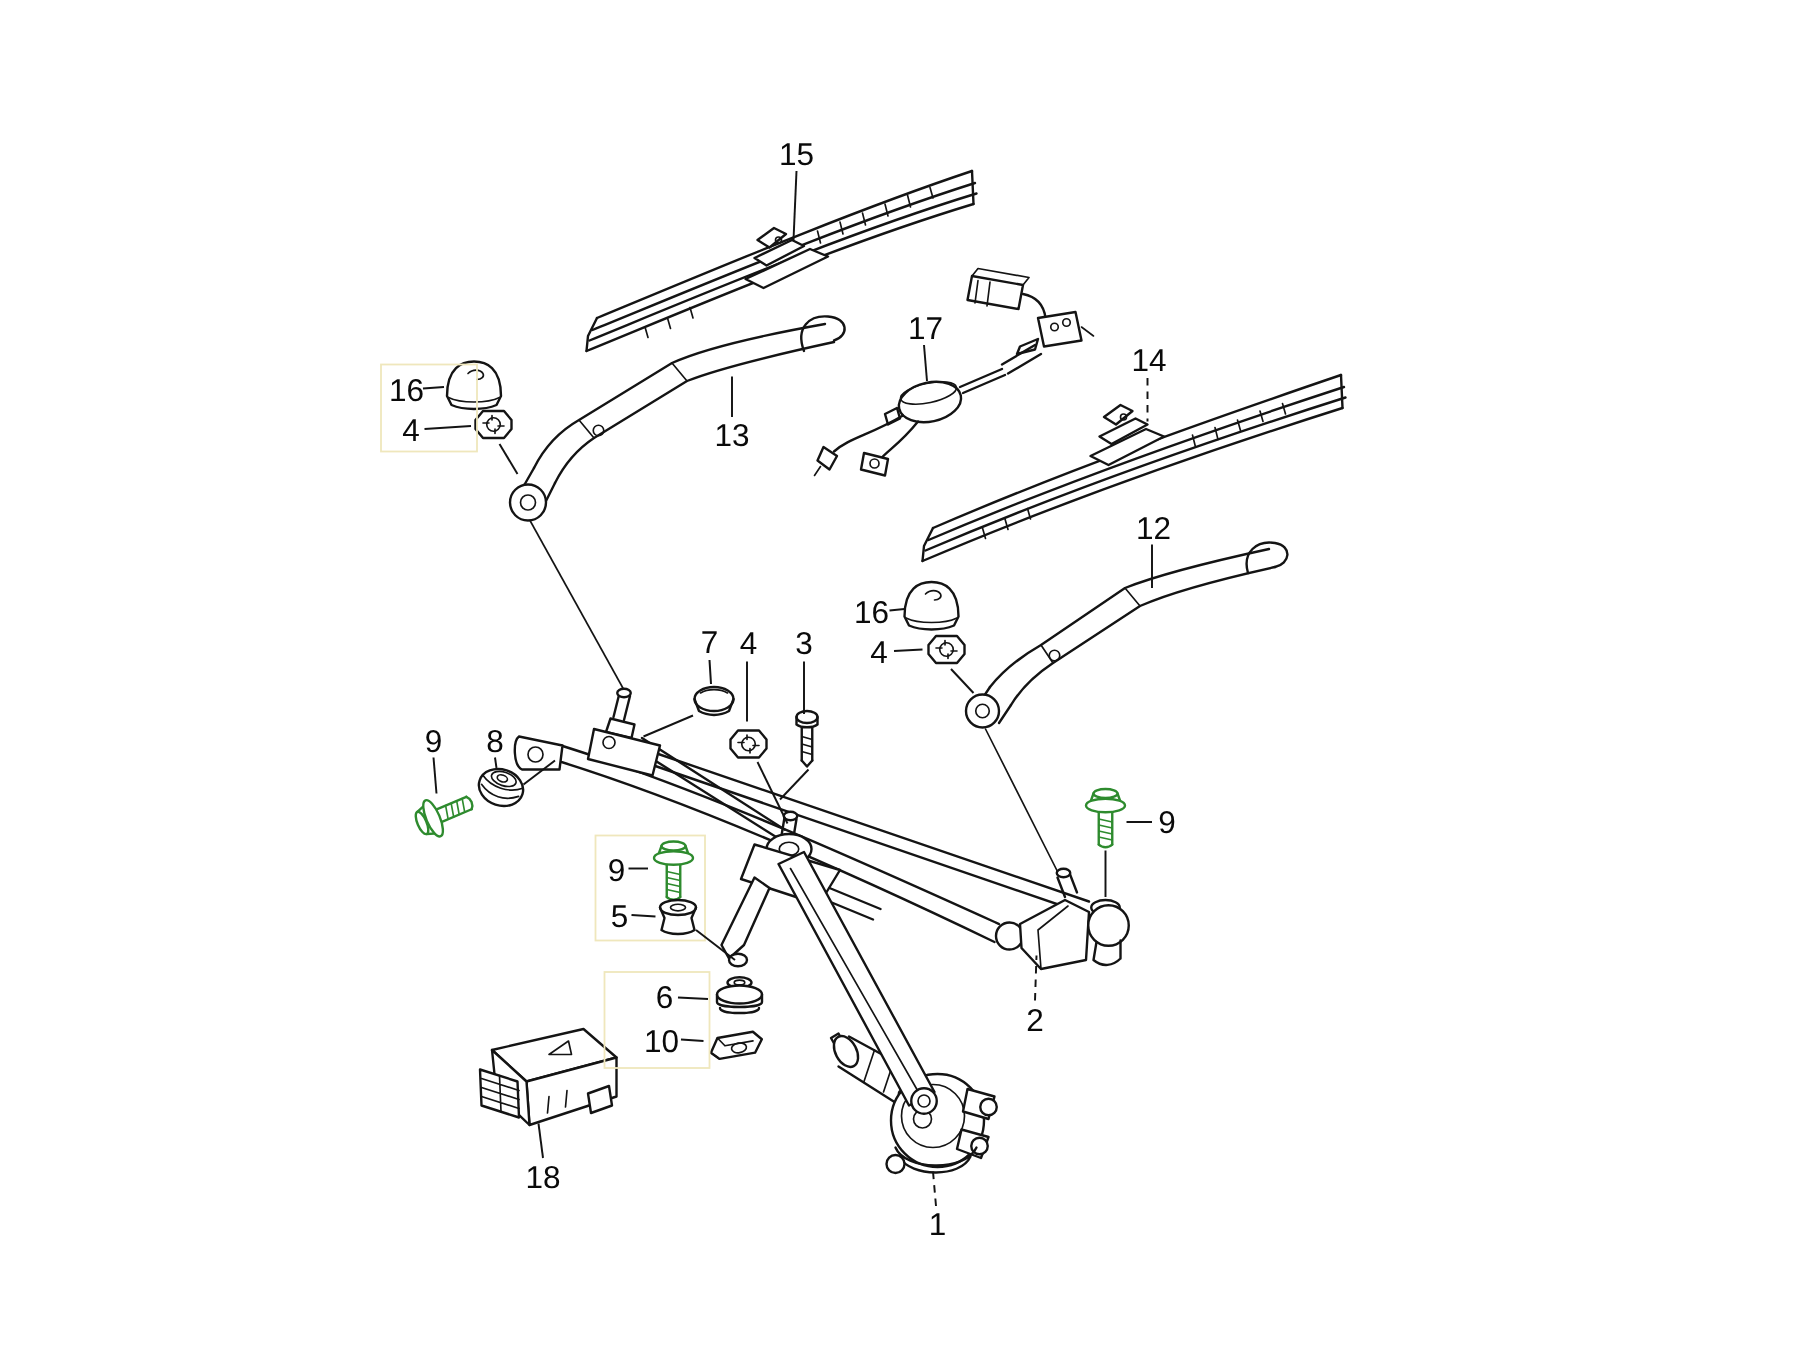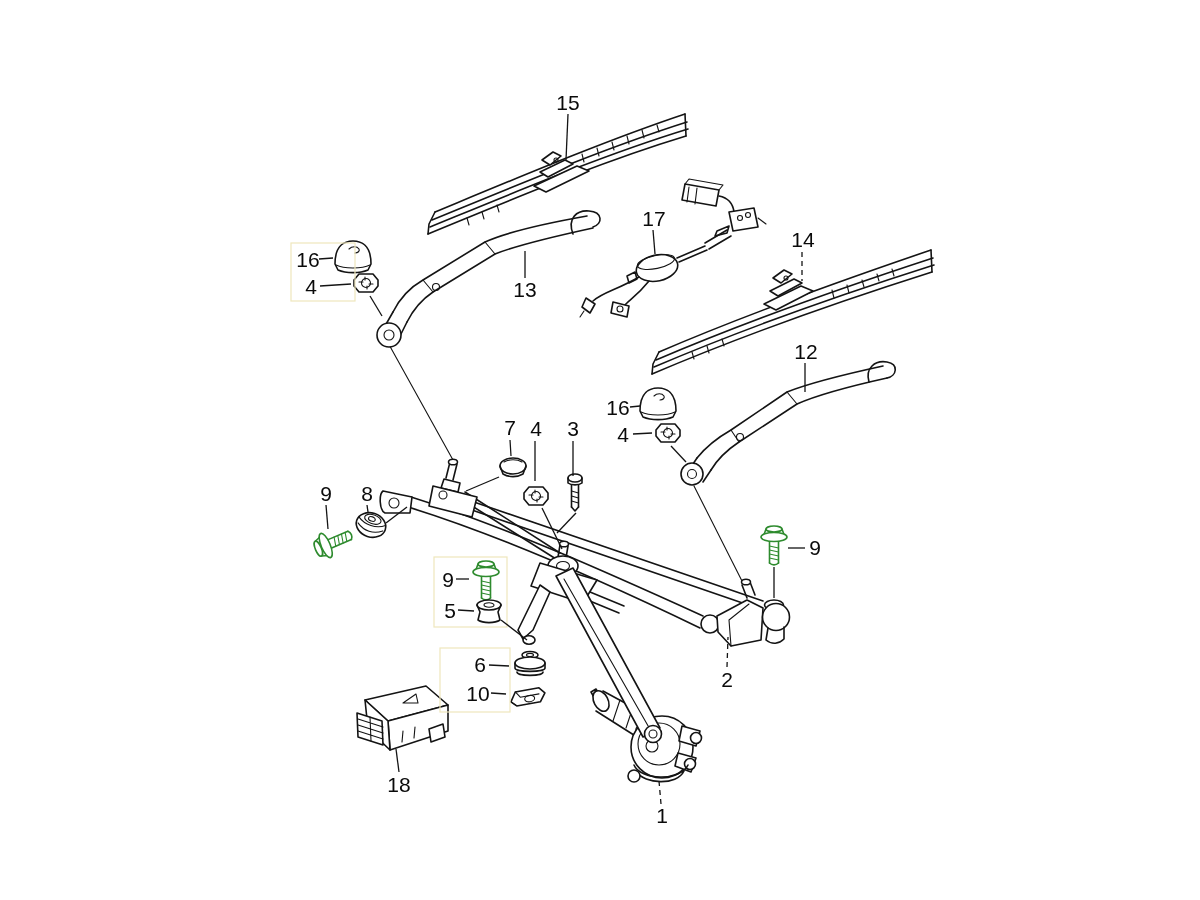--- a/index.html
+++ b/index.html
@@ -1,16 +1,16 @@
 <!DOCTYPE html>
 <html style="--ink: #141414; --hl: #2e8b2e; --hot: #efe7bc;"><head>
 <meta charset="utf-8">
 <style>
   html,body { margin:0; padding:0; background:#ffffff; }
-  #stage { position:relative; width:1036px; height:900px; background:#ffffff; overflow:hidden;margin-left:37px; }
+  #stage { position:relative; width:1036px; height:900px; background:#ffffff; overflow:hidden; }
   svg { display:block; }
   .ln { fill:none; stroke:var(--ink,#141414); stroke-width:1.6; stroke-linecap:round; stroke-linejoin:round; }
   .fw { fill:#ffffff; stroke:var(--ink,#141414); stroke-width:1.6; stroke-linecap:round; stroke-linejoin:round; }
   .thin { stroke-width:1.1; }
   .hl  { stroke:var(--hl,#2e8b2e) !important; }
   .callout { font-family:"Liberation Sans", sans-serif; font-size:21px; fill:#0a0a0a; text-anchor:middle; }
   .hotspot { fill:none; stroke:var(--hot,#efe7bc); stroke-width:1.2; }
   .leader { fill:none; stroke:var(--ink,#141414); stroke-width:1.3; }
 </style>
 </head>

